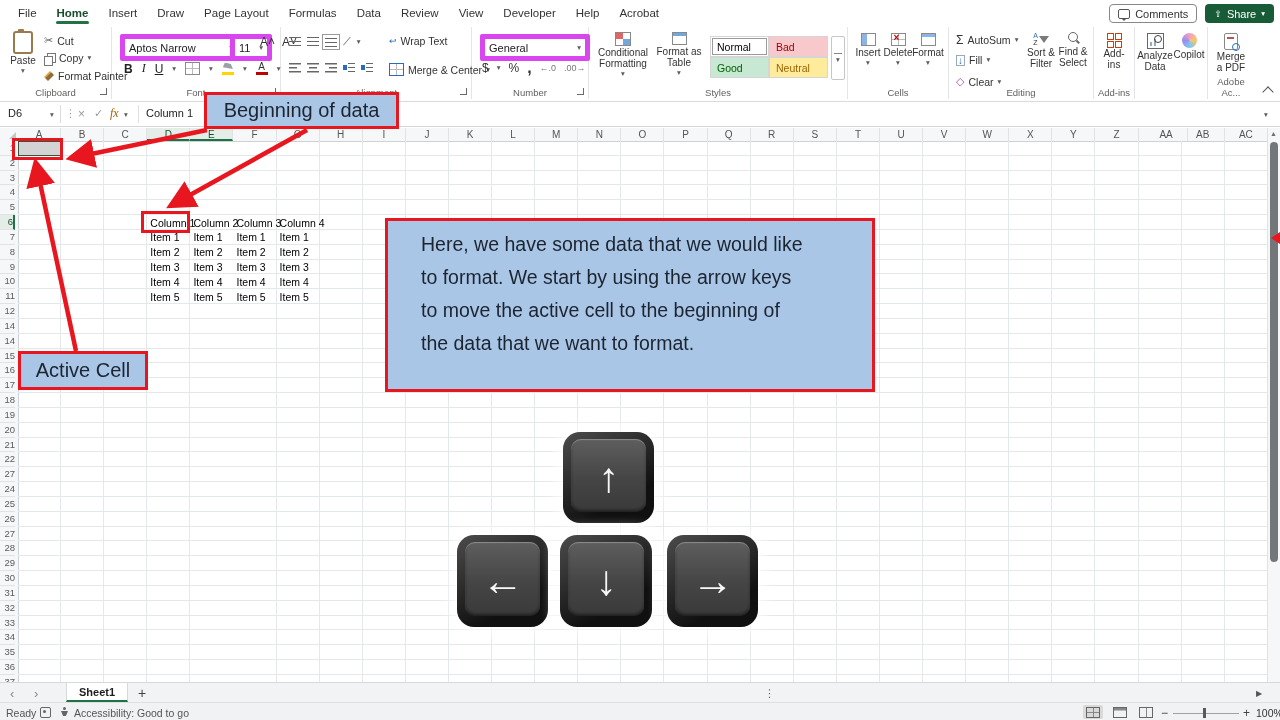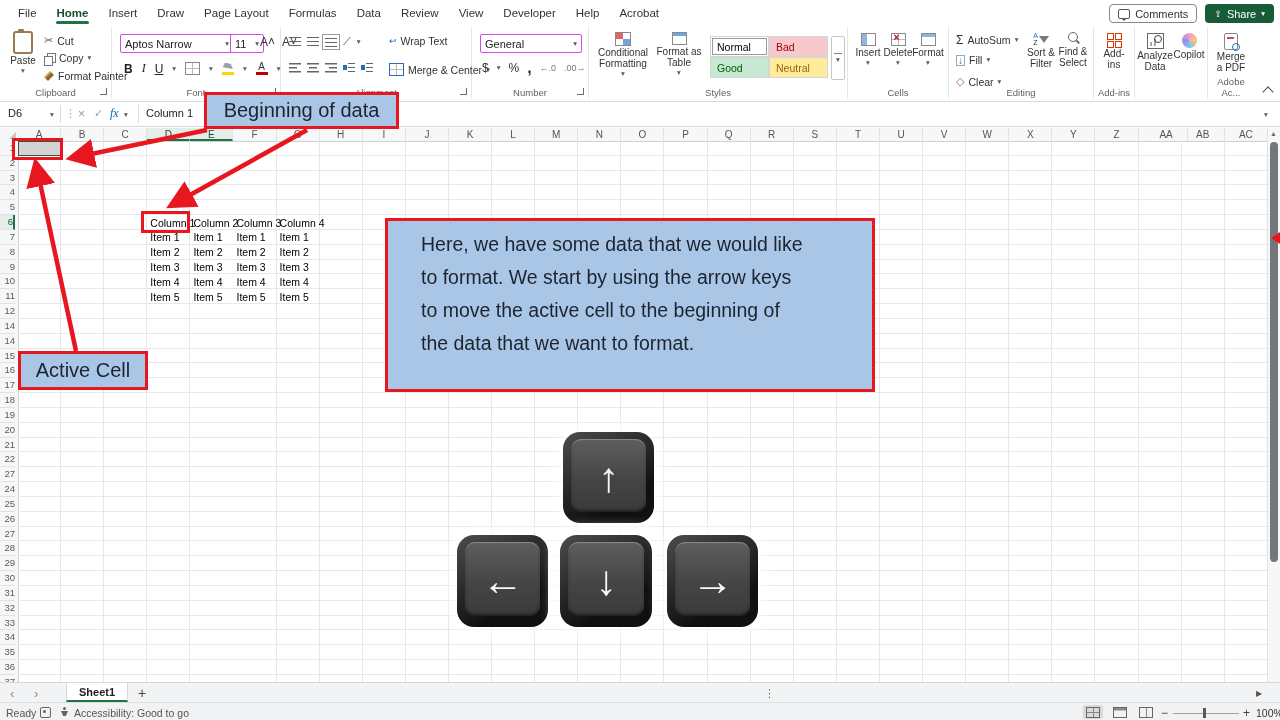--- a/index.html
+++ b/index.html
@@ -19,21 +19,21 @@
   .share-btn{display:flex;align-items:center;gap:5px;background:#185c37;border-radius:4px;height:19px;padding:0 9px;font-size:11px;color:#fff;}
   .share-ico{color:#fff;font-size:9px;}
   
   #ribbon{position:absolute;left:0;top:26px;width:1280px;height:75px;background:#fff;border-bottom:1px solid #d8dadc;}
   .rgroup{position:absolute;top:1px;height:72px;border-right:1px solid #e4e5e7;}
   .glabel{position:absolute;bottom:1px;left:0;width:100%;text-align:center;font-size:9.5px;color:#615f5d;}
   .launcher{position:absolute;right:4px;bottom:4px;width:6px;height:6px;border-right:1.4px solid #6a6a6a;border-bottom:1.4px solid #6a6a6a;}
   .chev{font-size:7.5px;color:#5c5c5c;line-height:1;}
   .rtxt{font-size:10.5px;color:#333;white-space:nowrap;}
   .rrow{position:absolute;display:flex;align-items:center;gap:4px;}
-  .combo{display:flex;align-items:center;justify-content:space-between;border:1px solid #d946ef;border-radius:2px;background:#fff;height:17px;padding:0 4px;font-size:11px;color:#222;}
+  .combo{display:flex;align-items:center;justify-content:space-between;border:5px solid #d946ef;border-radius:2px;background:#fff;height:17px;padding:0 4px;font-size:11px;color:#222;}
   .btncol{position:absolute;display:flex;flex-direction:column;align-items:center;gap:1px;text-align:center;}
   .btncol .lbl{font-size:10px;color:#333;line-height:11px;white-space:pre-line;}
   .gridico{width:13px;height:11px;border:1px solid #8a8a8a;background:
     linear-gradient(#bbb,#bbb) center/100% 1px no-repeat,
     linear-gradient(#bbb,#bbb) center/1px 100% no-repeat,#fff;position:relative;}
   .lines-ico{width:12px;height:10px;}
   
   .stcell{width:59px;height:21px;box-sizing:border-box;border:1px solid #d5d5d5;font-size:10.5px;display:flex;align-items:center;padding-left:6px;}
   .st-normal{background:#fff;color:#000;outline:1px solid #9a9a9a;outline-offset:-3px;}
   .st-bad{background:#f8c9cc;color:#9c0006;}
@@ -356,21 +356,21 @@
     <span style="position:absolute;right:8px;bottom:5px;width:7px;height:7px;border-top:1.6px solid #555;border-left:1.6px solid #555;transform:rotate(45deg)"></span>
   </div>
 
   <div id="fxrow">
     <div class="abs" style="left:8px;top:5px;font-size:11px;color:#222">D6</div>
     <span class="chev abs" style="left:50px;top:9px">▾</span>
     <div class="abs" style="left:60px;top:3px;width:1px;height:18px;background:#dcdcdc"></div>
     <span class="abs" style="left:65px;top:5px;font-size:11px;color:#999">⋮</span>
     <span class="abs graybtn" style="left:78px;top:5px;font-size:12px">×</span>
     <span class="abs graybtn" style="left:94px;top:5px;font-size:11px">✓</span>
-    <span class="abs" style="left:110px;top:4px;font-size:12px;font-style:italic;font-family:'Liberation Serif',serif;color:#0369a1">fx</span>
+    <span class="abs" style="left:110px;top:4px;font-size:12px;font-style:italic;font-family:'Liberation Serif',serif;color:#a16207">fx</span>
     <span class="chev abs" style="left:124px;top:9px">▾</span>
     <div class="abs" style="left:138px;top:3px;width:1px;height:18px;background:#e0e0e0"></div>
     <div class="abs" style="left:146px;top:5px;font-size:11px;color:#222">Column 1</div>
     <span class="chev abs" style="left:1264px;top:9px">▾</span>
   </div>
 
   <div id="grid">
     <div id="corner"></div>
     <div id="colheaders">
         <div class="colh" style="left: 0px; width: 43.1px;">A</div>

